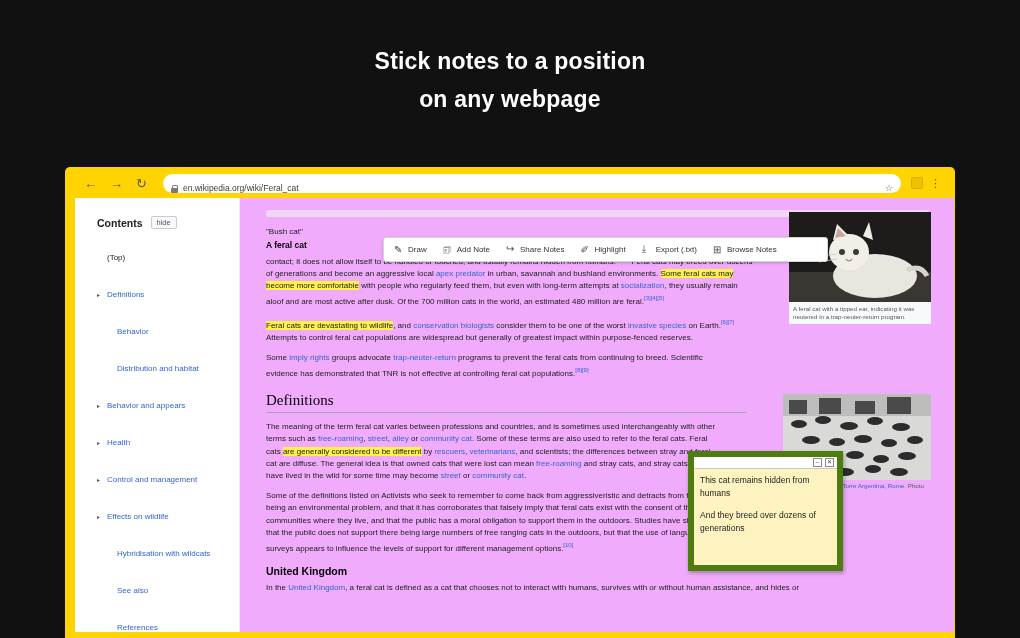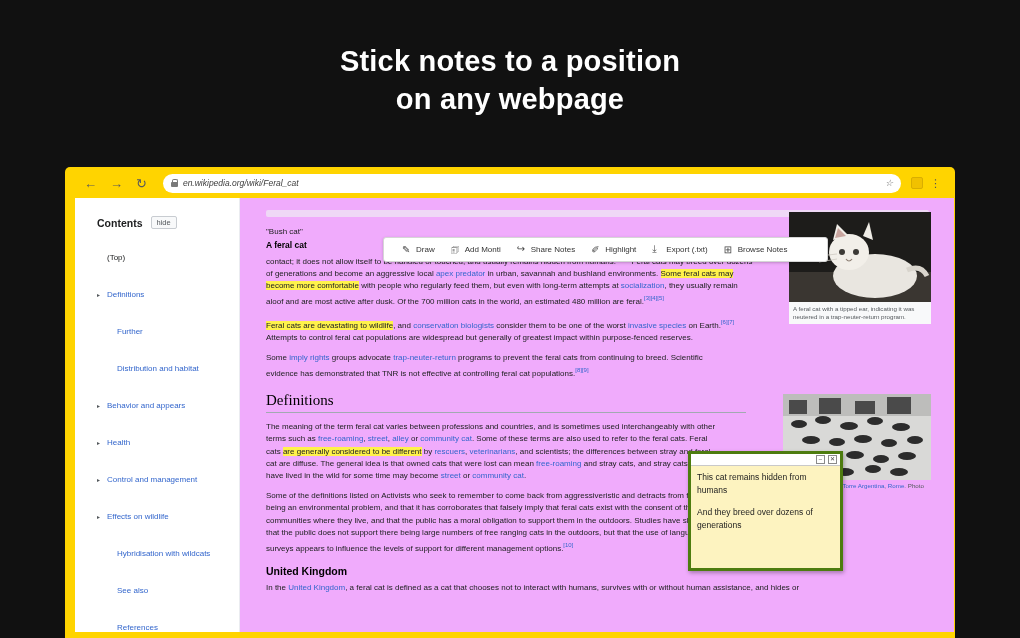--- a/index.html
+++ b/index.html
@@ -6,38 +6,38 @@
   html, body { margin:0; padding:0; }
   body {
     width:1020px; height:638px; background:#111111; overflow:hidden;
     font-family:"Liberation Sans", sans-serif;
     position:relative;
   }
   
   .headline {
     position:absolute; left:0; top:42px; width:1020px;
     text-align:center; color:#ffffff; font-weight:bold;
-    font-size:29px; line-height:38px; letter-spacing:0.2px;
+    font-size:23px; line-height:38px; letter-spacing:0.2px;
   }
   
   .browser {
     position:absolute; left:66px; top:168px; width:888px; height:470px;
     background:#ffd400; border-radius:4px 4px 0 0; overflow:hidden;
     box-shadow:0 0 0 1px #ffd400;
   }
   .toolbar {
     position:relative; height:30px; background:#ffd400;
     display:flex; align-items:center; padding:0 8px;
   }
   .nav-btns { display:flex; align-items:center; gap:13px; margin-left:10px; color:#4b4b4b; }
   .nav-btn { font-size:13px; line-height:13px; cursor:default; color:#5a5a5a; }
   .omnibox {
     flex:1; height:19px; margin:0 10px 0 16px; background:#ffffff;
-    border-radius:10px; display:flex; align-items:center; padding:0 8px;
-    font-size:8.5px; color:#3c3c3c; position:relative;font-style:italic;
+    border-radius:10px; display:flex; align-items:flex-end; padding:0 8px;
+    font-size:8.5px; color:#3c3c3c; position:relative;
   }
   .lock-ico { width:7px; height:8px; margin-right:5px; position:relative; flex:none; }
   .lock-ico:before{ content:""; position:absolute; left:0; top:3px; width:7px; height:5px; background:#7a7a7a; border-radius:1px;}
   .lock-ico:after{ content:""; position:absolute; left:1.5px; top:0px; width:4px; height:4px; border:1.2px solid #7a7a7a; border-bottom:none; border-radius:2px 2px 0 0;}
   .omni-url { white-space:nowrap; overflow:hidden; }
   .star-ico { margin-left:auto; font-size:9px; color:#6b6b6b; }
   .tb-right { display:flex; align-items:center; gap:7px; margin-right:4px; }
   .ext-chip { width:12px; height:12px; background:#f1c100; border-radius:2px; border:1px solid #d9ae00; }
   .dots { font-size:11px; color:#555; letter-spacing:1px; }
 
@@ -89,38 +89,38 @@
   .colony-caption {
     position:absolute; right:14px; top:284px; width:148px;
     font-size:6.2px; line-height:8.4px; color:#54595d;
   }
 
   
   .ext-toolbar {
     position:absolute; left:308px; top:39px; width:445px; height:25px;
     background:#ffffff; border:1px solid #d6d6d6; border-radius:3px;
     box-shadow:0 1px 3px rgba(0,0,0,.22);
-    display:flex; align-items:center; padding:0 10px; gap:0px;
+    display:flex; align-items:center; padding:0 2px; gap:0px;
   }
   .ext-btn {
     display:flex; align-items:center; gap:4px; font-size:8px; color:#333;
     padding:3px 8px; white-space:nowrap;
   }
   .ext-ico { width:10px; height:10px; position:relative; flex:none; }
   
   .ico-pen:before{content:"\270E"; font-size:10px; line-height:10px; position:absolute; left:0; top:0; color:#444;}
   .ico-note:before{content:"\1F5CA"; font-size:9px; line-height:10px; position:absolute; left:0; top:0; color:#444;}
   .ico-share:before{content:"\21AA"; font-size:10px; line-height:10px; position:absolute; left:0; top:-1px; color:#444;}
   .ico-hl:before{content:"\2710"; font-size:10px; line-height:10px; position:absolute; left:0; top:0; color:#444;}
   .ico-exp:before{content:"\2913"; font-size:10px; line-height:10px; position:absolute; left:0; top:-1px; color:#444;}
   .ico-browse:before{content:"\229E"; font-size:10px; line-height:10px; position:absolute; left:0; top:0; color:#444;}
 
   
   .note {
-    position:absolute; background:#fdf3c0; border:3px solid #4d7c0f;
+    position:absolute; background:#fdf3c0; border:6px solid #4d7c0f;
     box-shadow:1px 2px 4px rgba(0,0,0,.3);
   }
   .note-bar {
     height:12px; background:#ffffff; border-bottom:1px solid #c9c9c9;
     display:flex; align-items:center; justify-content:flex-end; gap:3px; padding:0 3px;
   }
   .note-btn {
     width:9px; height:9px; border:1px solid #8a8a8a; background:#fff;
     font-size:6px; line-height:7px; text-align:center; color:#444;
   }
@@ -167,21 +167,21 @@
       </div>
 
       <div class="toc-item top">
         <span>(Top)</span>
       </div>
       <div class="toc-item">
         <span class="toc-arrow">▸</span>
         <span>Definitions</span>
       </div>
       <div class="toc-item lvl2">
-        <span>Further</span>
+        <span>Behavior</span>
       </div>
       <div class="toc-item lvl2">
         <span>Distribution and habitat</span>
       </div>
       <div class="toc-item">
         <span class="toc-arrow">▸</span>
         <span>Behavior and appears</span>
       </div>
       <div class="toc-item">
         <span class="toc-arrow">▸</span>
@@ -285,21 +285,21 @@
       </div>
     </div>
 
     <div class="ext-toolbar">
       <div class="ext-btn">
         <span class="ext-ico ico-pen"></span>
         <span>Draw</span>
       </div>
       <div class="ext-btn">
         <span class="ext-ico ico-note"></span>
-        <span>Add Monti</span>
+        <span>Add Note</span>
       </div>
       <div class="ext-btn">
         <span class="ext-ico ico-share"></span>
         <span>Share Notes</span>
       </div>
       <div class="ext-btn">
         <span class="ext-ico ico-hl"></span>
         <span>Highlight</span>
       </div>
       <div class="ext-btn">

